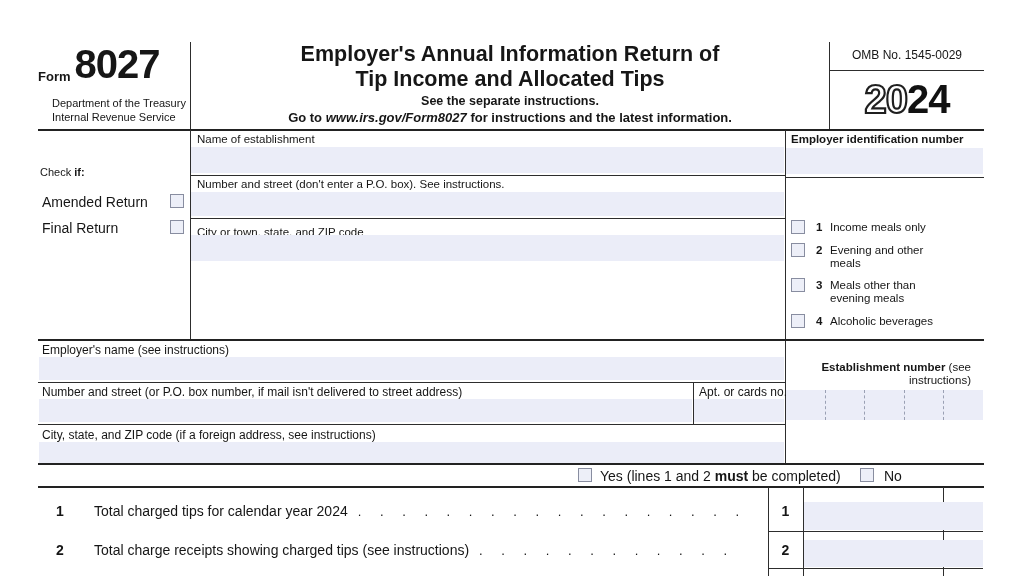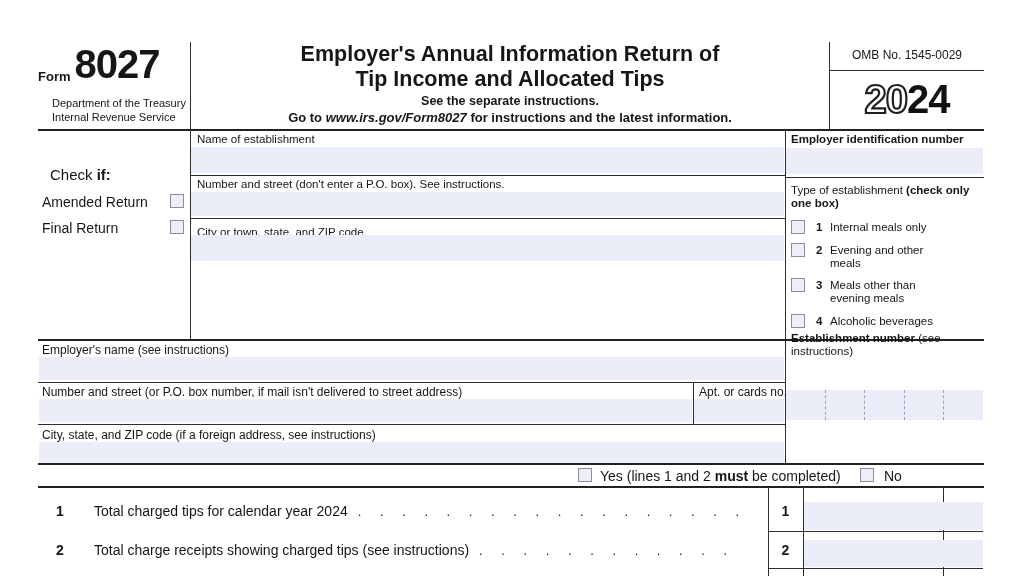--- a/index.html
+++ b/index.html
@@ -56,21 +56,21 @@
   </div>
 
   <div class="abs" style="left:830px;top:48px;width:154px;text-align:center;font-size:12px;">OMB No. 1545-0029</div>
   <div class="hl" style="left:830px;top:70px;width:154px;"></div>
   <div class="abs year" style="left:830px;top:78px;width:154px;">
     <span class="year-outline">20</span><span class="year-solid">24</span>
   </div>
 
   <div class="hl2" style="left:38px;top:129px;width:946px;"></div>
 
-  <div class="abs" style="left:50px;top:166px;font-size:15px;">
+  <div class="abs" style="left:40px;top:166px;font-size:11px;">
     <span>Check </span><span class="b">if:</span>
   </div>
   <div class="abs body14" style="left:42px;top:194px;">Amended Return</div>
   <div class="cb" style="left:170px;top:194px;"></div>
   <div class="abs body14" style="left:42px;top:220px;">Final Return</div>
   <div class="cb" style="left:170px;top:220px;"></div>
 
   <div class="vl" style="left:190px;top:130px;height:210px;"></div>
 
   <div class="abs lbl" style="left:197px;top:133px;">Name of establishment</div>
@@ -83,27 +83,24 @@
 
   <div class="abs lbl" style="left:197px;top:226px;">City or town, state, and ZIP code</div>
   <div class="fill" style="left:191px;top:235px;width:593px;height:26px;"></div>
 
   <div class="vl" style="left:785px;top:130px;height:334px;"></div>
 
   <div class="abs lbl b" style="left:791px;top:133px;width:190px;">Employer identification number</div>
   <div class="fill" style="left:786px;top:148px;width:197px;height:26px;"></div>
   <div class="hl" style="left:785px;top:177px;width:199px;"></div>
 
-  <div class="abs lbl" style="left:791px;top:184px;width:185px;">
-    <span>Type of establishment </span><span class="b">(check only one box)</span>
-  </div>
 
   <div class="cb" style="left:791px;top:220px;"></div>
   <span class="abs typeitem-num" style="left:816px;top:221px;">1</span>
-  <span class="abs lbl" style="left:830px;top:221px;width:125px;">Internal meals only</span>
+  <span class="abs lbl" style="left:830px;top:221px;width:125px;">Income meals only</span>
 
   <div class="cb" style="left:791px;top:243px;"></div>
   <span class="abs typeitem-num" style="left:816px;top:244px;">2</span>
   <span class="abs lbl" style="left:830px;top:244px;width:120px;">Evening and other meals</span>
 
   <div class="cb" style="left:791px;top:278px;"></div>
   <span class="abs typeitem-num" style="left:816px;top:279px;">3</span>
   <span class="abs lbl" style="left:830px;top:279px;width:120px;">Meals other than evening meals</span>
 
   <div class="cb" style="left:791px;top:314px;"></div>
@@ -119,21 +116,21 @@
   <div class="abs lbl12" style="left:42px;top:385px;">Number and street (or P.O. box number, if mail isn't delivered to street address)</div>
   <div class="vl" style="left:693px;top:382px;height:42px;"></div>
   <div class="abs lbl12" style="left:699px;top:385px;">Apt. or cards no.</div>
   <div class="fill" style="left:39px;top:399px;width:653px;height:23px;"></div>
   <div class="fill" style="left:694px;top:399px;width:90px;height:23px;"></div>
   <div class="hl" style="left:38px;top:424px;width:747px;"></div>
 
   <div class="abs lbl12" style="left:42px;top:428px;">City, state, and ZIP code (if a foreign address, see instructions)</div>
   <div class="fill" style="left:39px;top:442px;width:745px;height:21px;"></div>
 
-  <div class="abs lbl" style="left:791px;top:332px;width:180px;">
+  <div class="abs lbl" style="left:791px;top:361px;width:180px;text-align:right;">
     <span class="b">Establishment number</span><span> (see instructions)</span>
   </div>
   <div class="estab-cells" style="left:786px;top:390px;width:197px;height:30px;">
     <div></div>
     <div></div>
     <div></div>
     <div></div>
     <div></div>
   </div>
 

